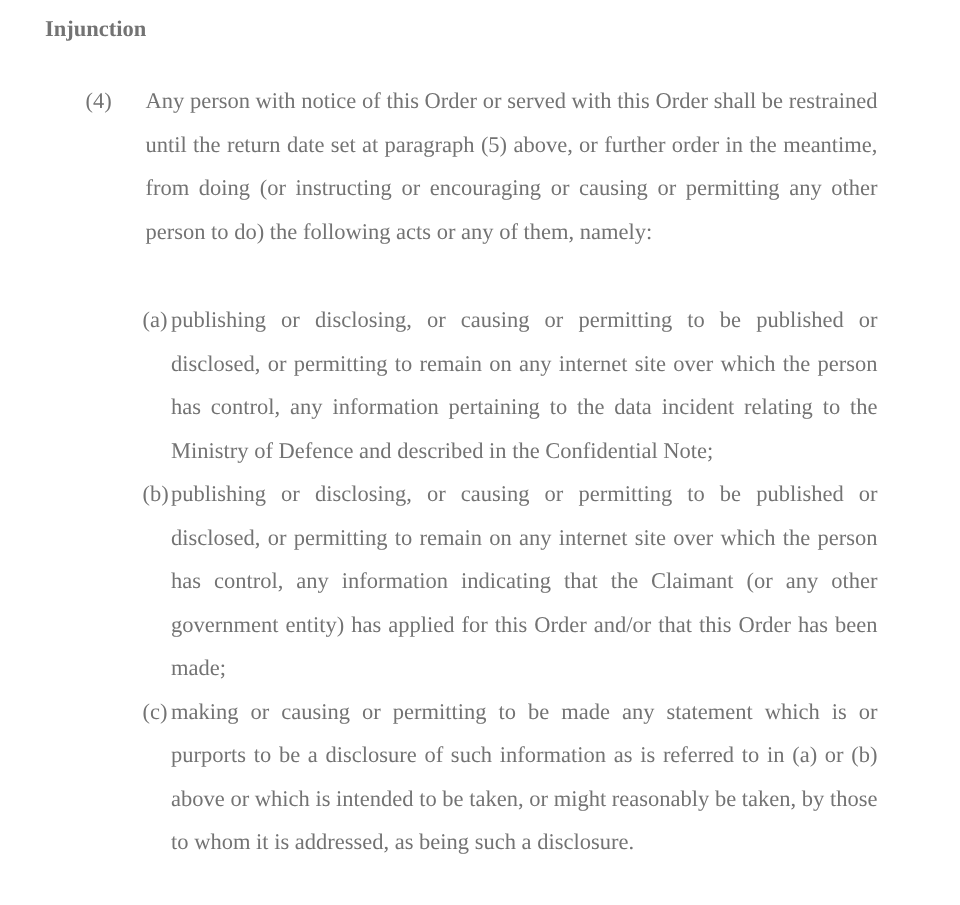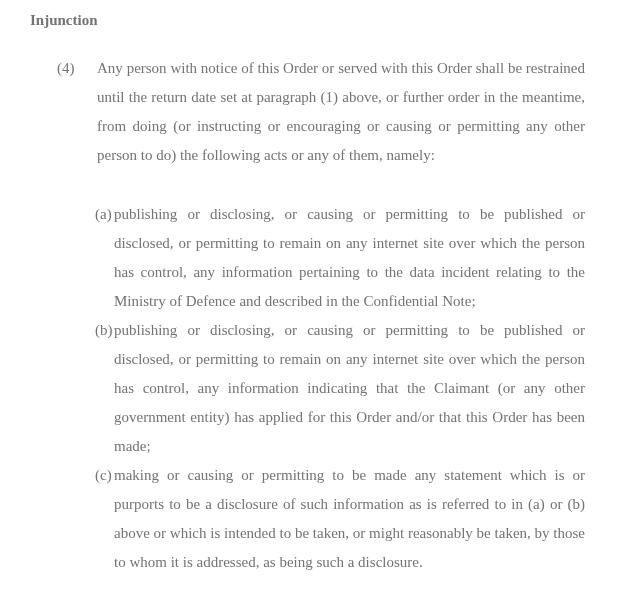--- a/index.html
+++ b/index.html
@@ -54,21 +54,21 @@
 </style>
 </head>
 <body>
 
 <div class="page">
 
   <div class="heading">Injunction</div>
 
   <div class="para">
     <div class="marker">(4)</div>
-    <div class="ptext">Any person with notice of this Order or served with this Order shall be restrained until the return date set at paragraph (1) above, or further order in the meantime, from doing (or instructing or encouraging or causing or permitting any other person to do) the following acts or any of them, namely:</div>
+    <div class="ptext">Any person with notice of this Order or served with this Order shall be restrained until the return date set at paragraph (5) above, or further order in the meantime, from doing (or instructing or encouraging or causing or permitting any other person to do) the following acts or any of them, namely:</div>
   </div>
 
   <div class="sublist">
 
     <div class="subitem">
       <div class="marker">(a)</div>
       <div class="ptext">publishing or disclosing, or causing or permitting to be published or disclosed, or permitting to remain on any internet site over which the person has control, any information pertaining to the data incident relating to the Ministry of Defence and described in the Confidential Note;</div>
     </div>
 
     <div class="subitem">

